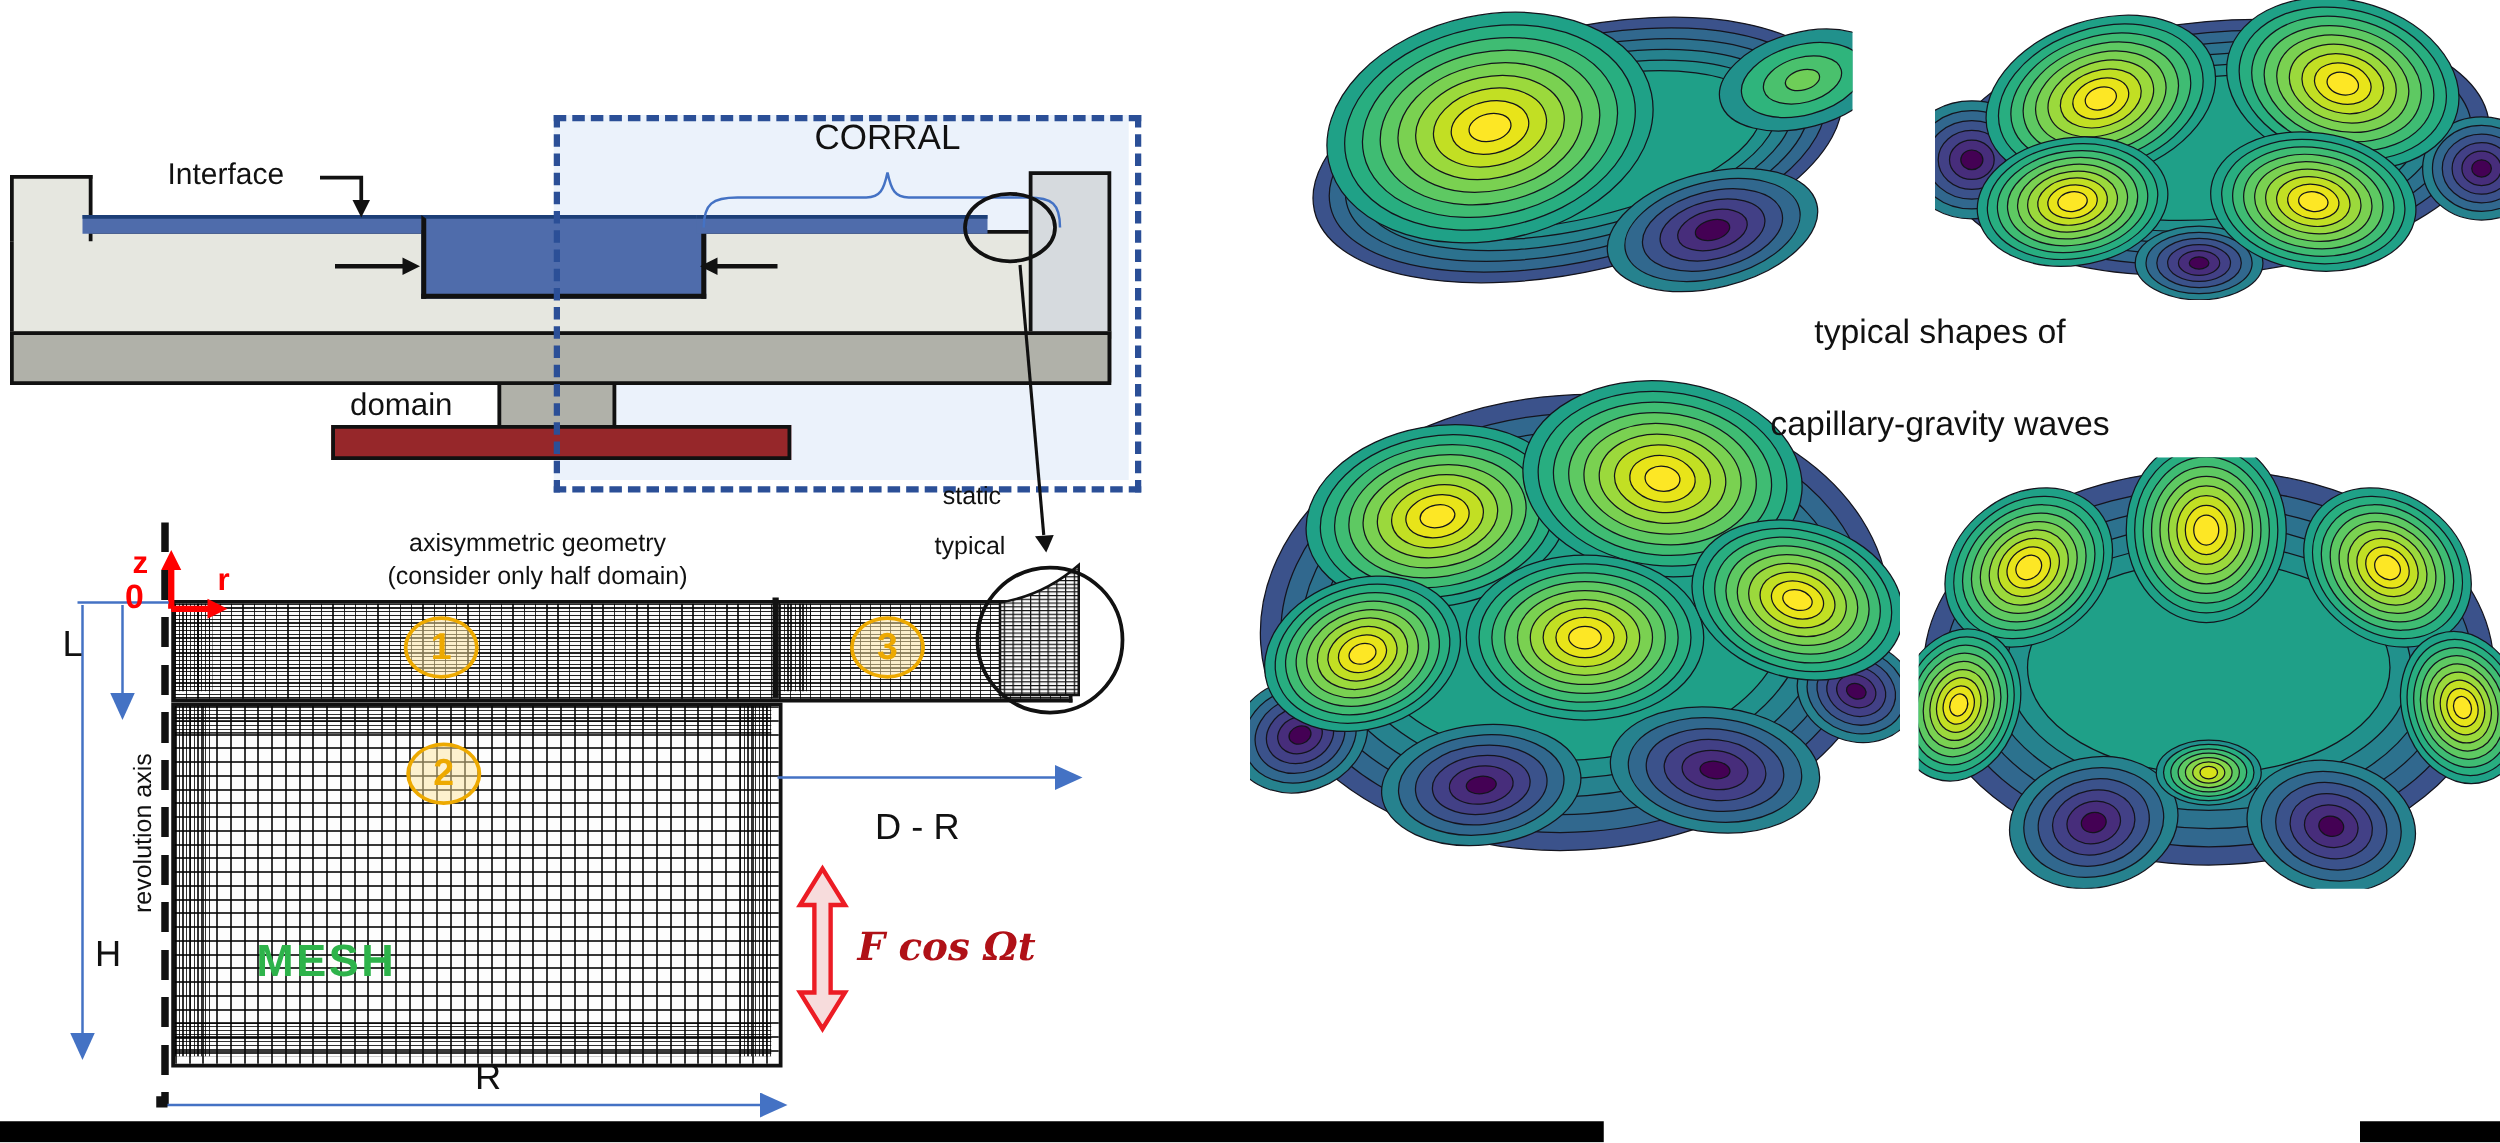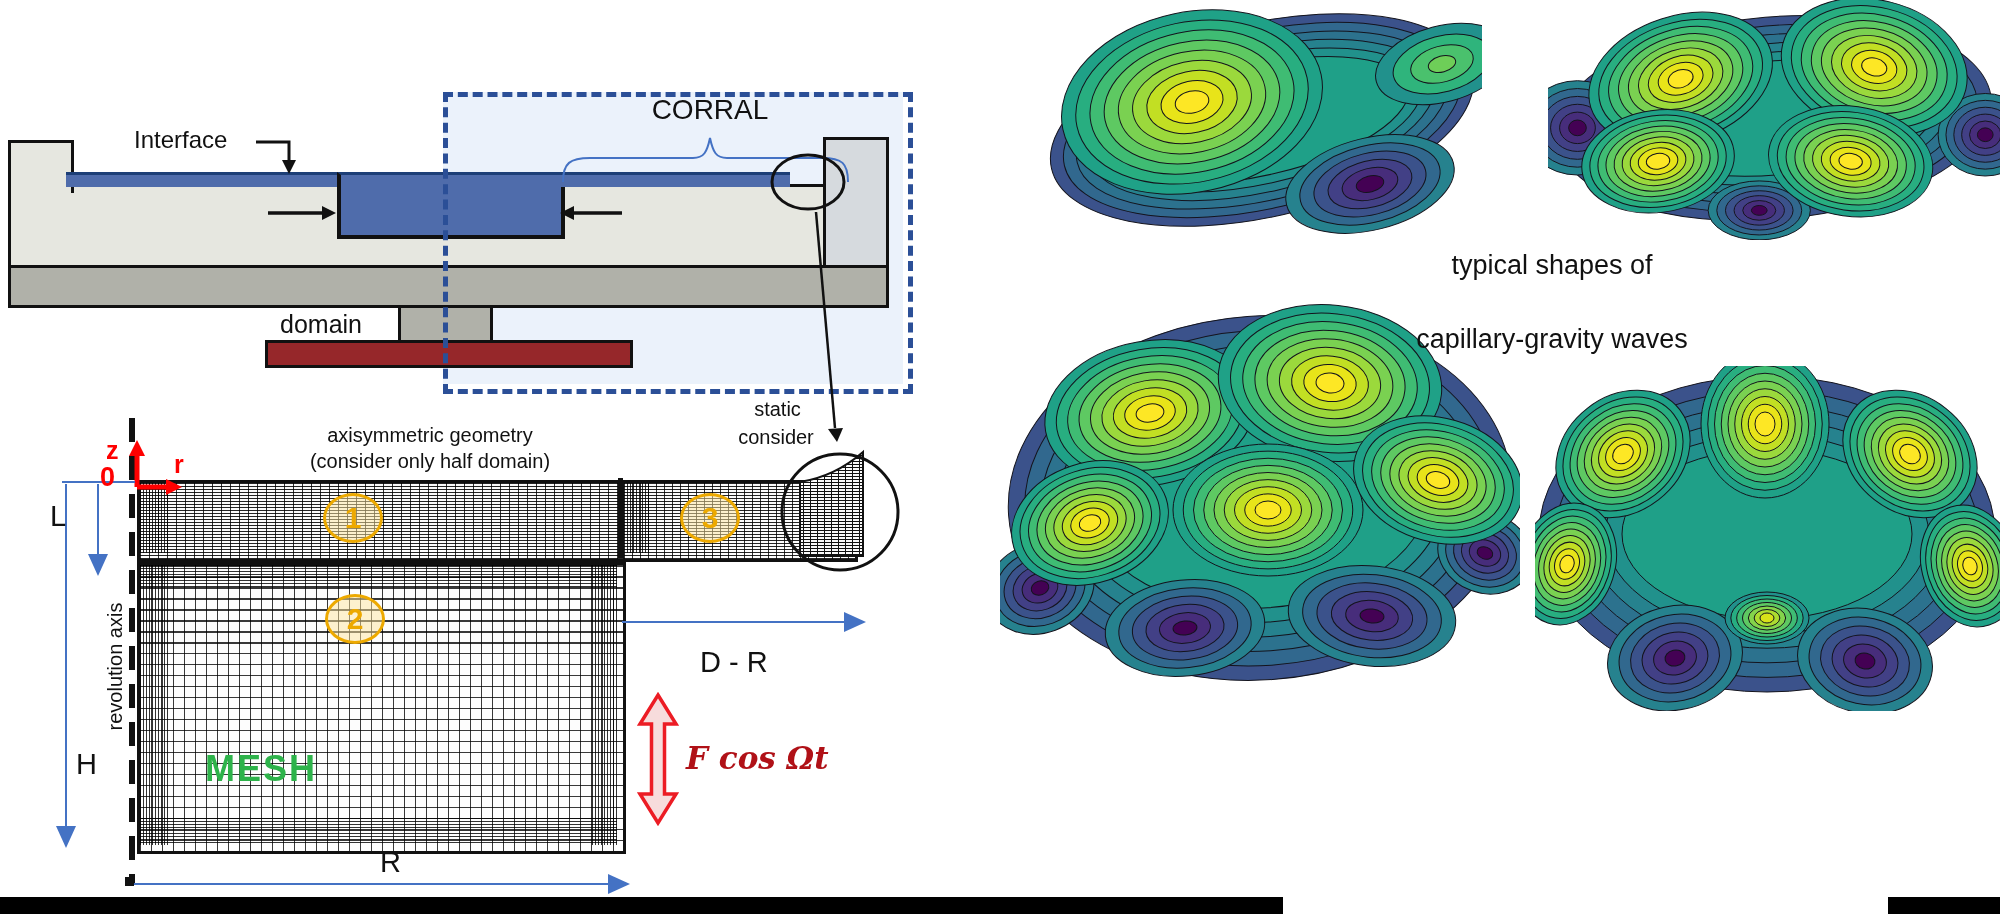--- a/index.html
+++ b/index.html
@@ -131,22 +131,22 @@
   <span class="lbl" style="left:645px;top:94px;width:130px;text-align:center;font-size:28px;z-index:40;">CORRAL</span>
   <span class="lbl" style="left:280px;top:310px;font-size:25px;z-index:40;">domain</span>
 
   <span class="lbl" style="left:106px;top:436px;font-size:25px;font-weight:bold;color:#f00;z-index:40;">z</span>
   <span class="lbl" style="left:174px;top:450px;font-size:25px;font-weight:bold;color:#f00;z-index:40;">r</span>
   <span class="lbl" style="left:100px;top:462px;font-size:27px;font-weight:bold;color:#f00;z-index:40;">0</span>
 
   <span class="lbl ctr lbl19" style="left:280px;top:424px;width:300px;z-index:40;">axisymmetric geometry</span>
   <span class="lbl ctr lbl19" style="left:280px;top:450px;width:300px;z-index:40;">(consider only half domain)</span>
 
-  <span class="lbl ctr lbl19" style="left:730px;top:398px;width:95px;z-index:40;">static</span>
-  <span class="lbl ctr lbl19" style="left:716px;top:426px;width:120px;z-index:40;">consider</span>
+  <span class="lbl ctr lbl19" style="left:730px;top:386px;width:95px;z-index:40;">static</span>
+  <span class="lbl ctr lbl19" style="left:716px;top:426px;width:120px;z-index:40;">typical</span>
 
   <span class="lbl ctr lbl19" style="left:35px;top:655px;width:160px;transform:rotate(-90deg);z-index:40;">revolution axis</span>
 
   <span class="lbl" style="left:205px;top:748px;font-size:36px;font-weight:bold;color:#2db34a;letter-spacing:2px;z-index:32;text-align:right;">MESH</span>
 
   <span class="badge" style="left:323px;top:493px;">1</span>
   <span class="badge" style="left:325px;top:594px;">2</span>
   <span class="badge" style="left:680px;top:493px;">3</span>
 
   <span class="lbl dim" style="left:50px;top:500px;z-index:40;">L</span>

